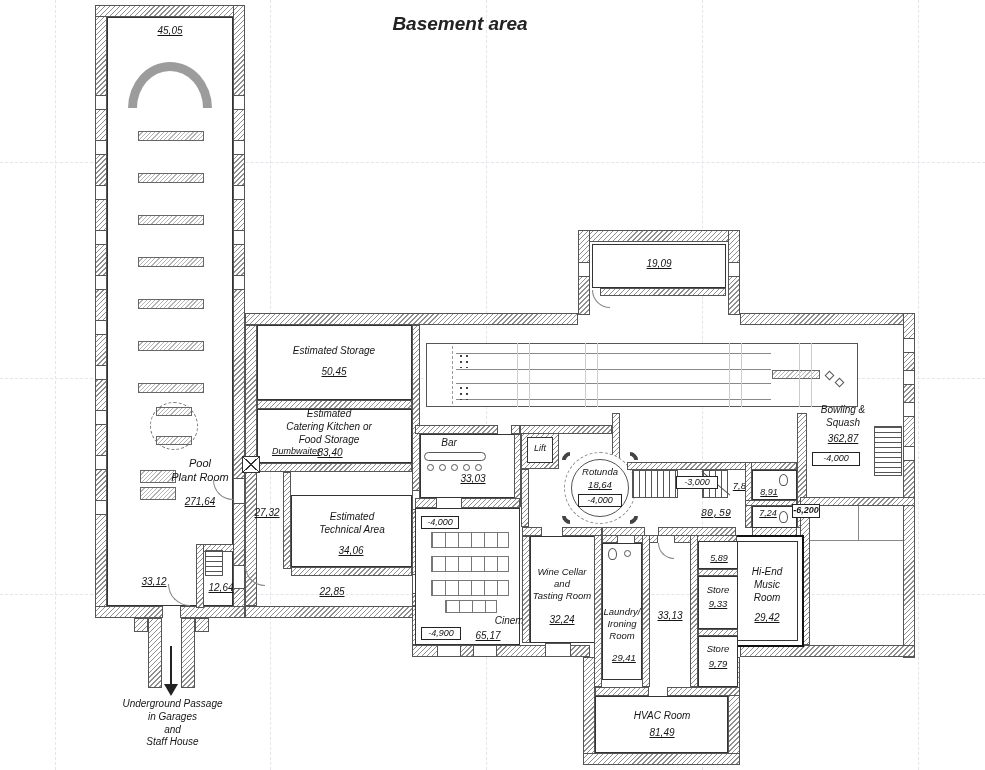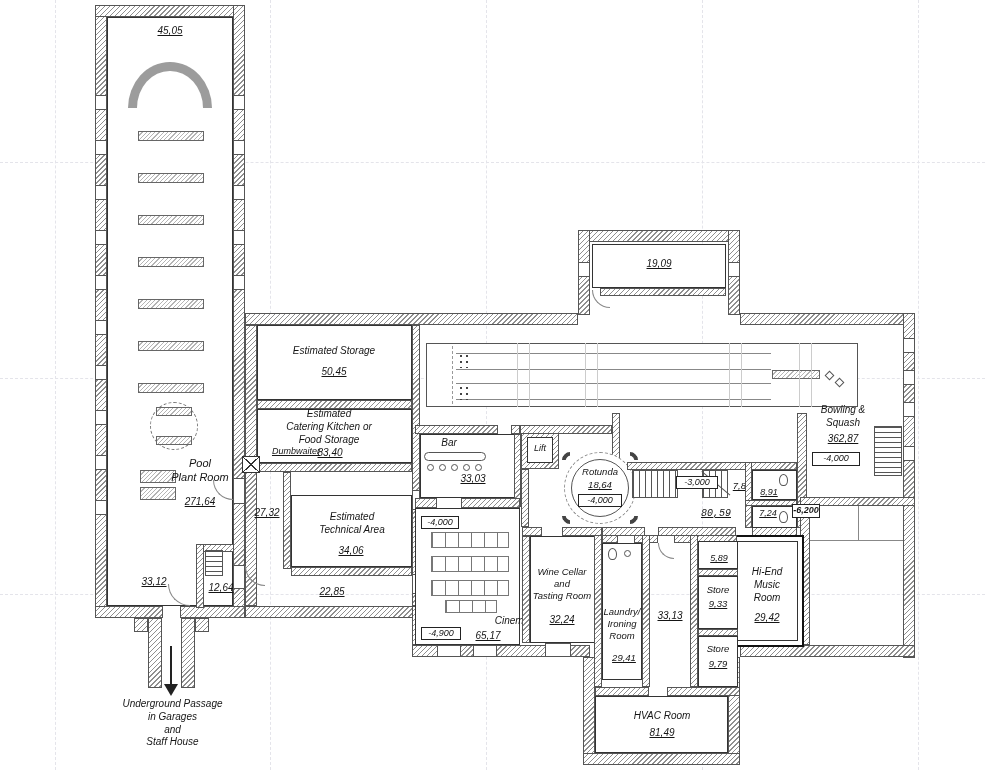--- a/index.html
+++ b/index.html
@@ -39,20 +39,21 @@
 
   <div class="abs gridv" style="left:55px;top:0;width:1px;height:770px;"></div>
   <div class="abs gridv" style="left:270px;top:0;width:1px;height:770px;"></div>
   <div class="abs gridv" style="left:486px;top:0;width:1px;height:770px;"></div>
   <div class="abs gridv" style="left:702px;top:0;width:1px;height:770px;"></div>
   <div class="abs gridv" style="left:918px;top:0;width:1px;height:770px;"></div>
   <div class="abs gridh" style="left:0;top:162px;width:985px;height:1px;"></div>
   <div class="abs gridh" style="left:0;top:378px;width:985px;height:1px;"></div>
   <div class="abs gridh" style="left:0;top:594px;width:985px;height:1px;"></div>
 
+  <div class="abs title" style="left:330px;top:12px;width:260px;height:24px;">Basement area</div>
 
   <div class="abs hw" style="left:95px;top:5px;width:12px;height:613px;"></div>
   <div class="abs hw" style="left:95px;top:5px;width:150px;height:12px;"></div>
   <div class="abs hw" style="left:233px;top:5px;width:12px;height:613px;"></div>
   <div class="abs hw" style="left:95px;top:606px;width:68px;height:12px;"></div>
   <div class="abs hw" style="left:180px;top:606px;width:65px;height:12px;"></div>
   <div class="abs rm" style="left:107px;top:17px;width:126px;height:589px;"></div>
 
   <div class="abs win" style="left:95px;top:95px;width:12px;height:15px;"></div>
   <div class="abs win" style="left:95px;top:140px;width:12px;height:15px;"></div>

